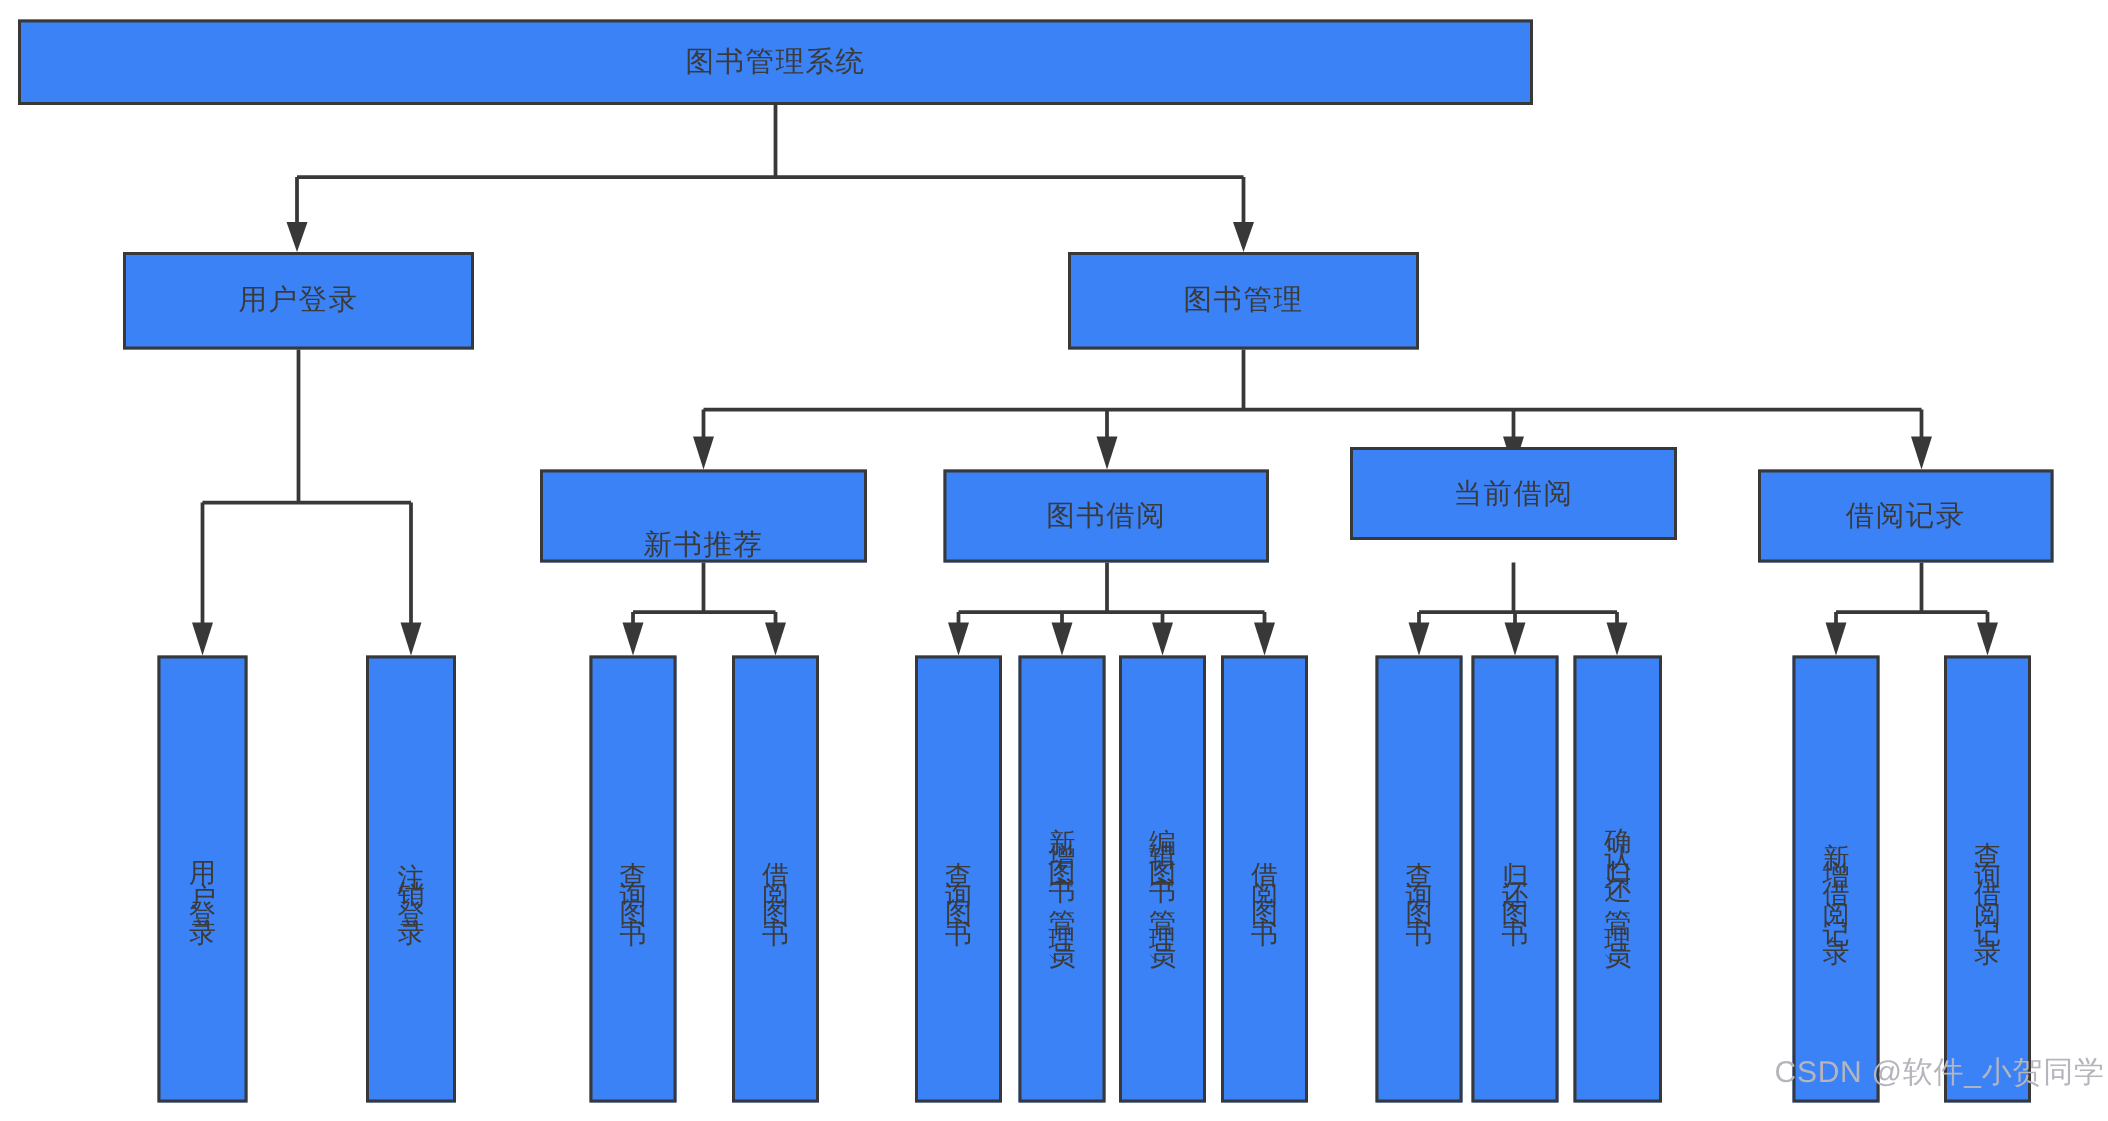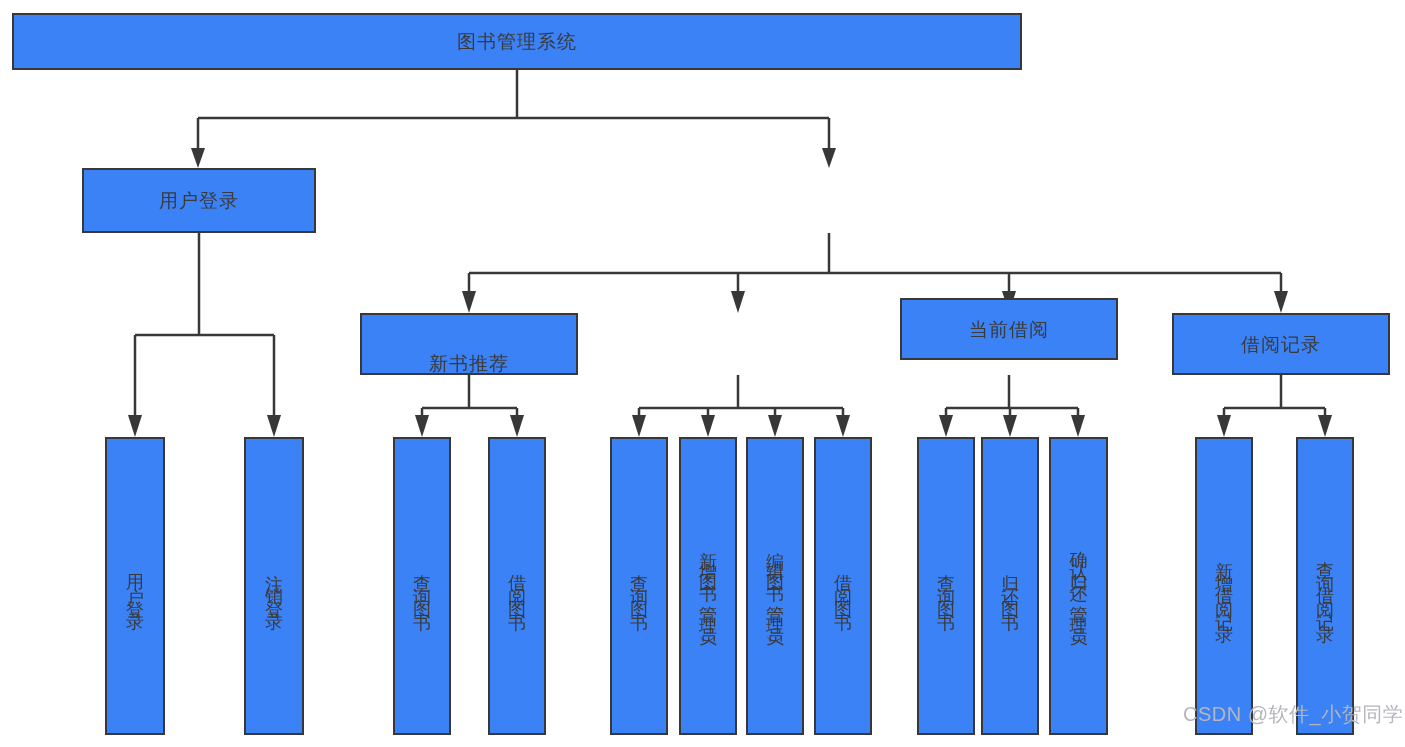--- a/index.html
+++ b/index.html
@@ -95,28 +95,34 @@
     </g>
   </svg>
 
   <div class="box" style="left:12px; top:13px; width:1010px; height:57px;">
     <span>图书管理系统</span>
   </div>
 
   <div class="box" style="left:82px; top:168px; width:234px; height:65px;">
     <span>用户登录</span>
   </div>
+  <div class="box" style="left:712px; top:168px; width:234px; height:65px;">
+    <span>图书管理</span>
+  </div>
 
   <div class="box" style="left:360px; top:313px; width:218px; height:62px;align-items:flex-end;">
     <span>新书推荐</span>
   </div>
+  <div class="box" style="left:629px; top:313px; width:217px; height:62px;">
+    <span>图书借阅</span>
+  </div>
   <div class="box" style="left:900px; top:298px; width:218px; height:62px;">
     <span>当前借阅</span>
   </div>
-  <div class="box" style="left:1172px; top:313px; width:218px; height:62px;text-align:right;">
+  <div class="box" style="left:1172px; top:313px; width:197px; height:62px;text-align:right;">
     <span>借阅记录</span>
   </div>
 
   <div class="box leaf" style="left:105px; top:437px; width:60px; height:298px;">
     <span class="vtext">用户登录</span>
   </div>
   <div class="box leaf" style="left:244px; top:437px; width:60px; height:298px;">
     <span class="vtext">注销登录</span>
   </div>
 

